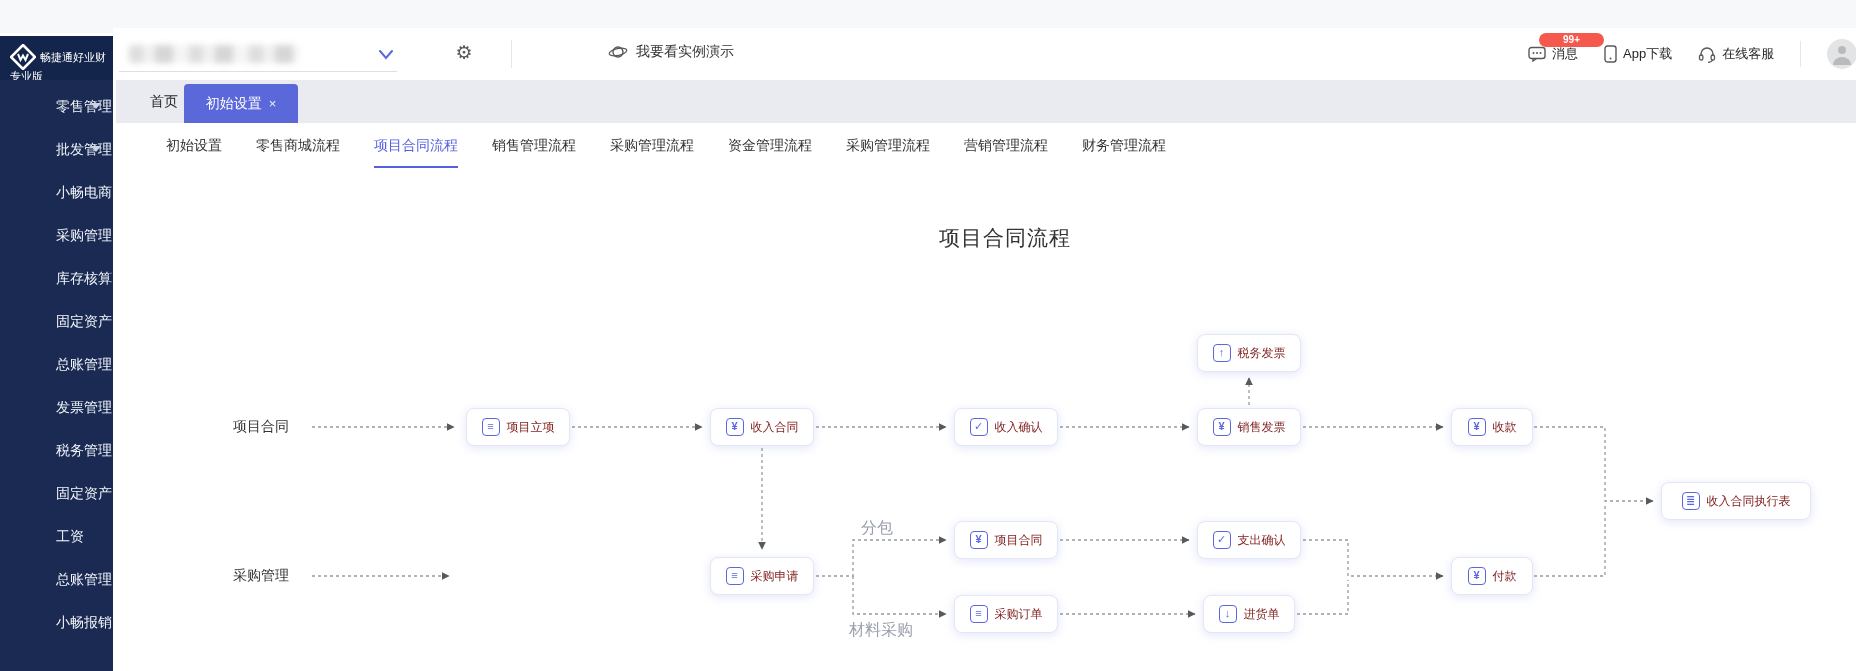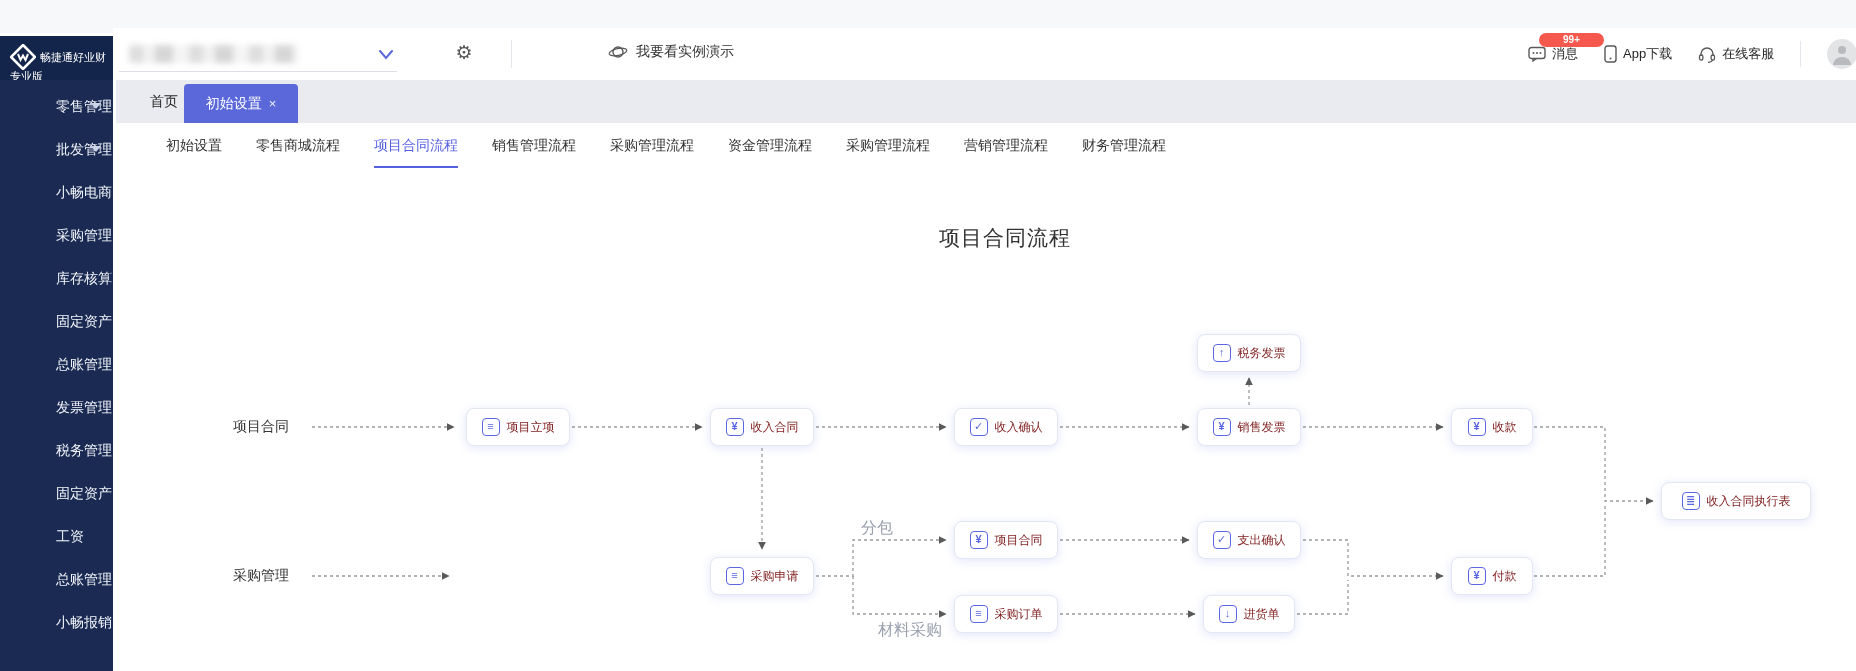--- a/index.html
+++ b/index.html
@@ -211,21 +211,21 @@
         <path d="M1184 444 H1235 V410"></path>
         <path d="M1190 370 H1235 V406 H1330" marker-end="url(#arr)"></path>
         <path d="M1421 406 H1492 V333"></path>
       </g>
     </svg>
 
     <div class="lane-label" style="left:120px; top:257px;">项目合同</div>
     <div class="lane-label" style="left:120px; top:406px;">采购管理</div>
 
     <div class="edge-label" style="left:748px; top:348px;">分包</div>
-    <div class="edge-label" style="left:765px; top:450px;">材料采购</div>
+    <div class="edge-label" style="left:736px; top:450px;">材料采购</div>
 
     <div class="node" style="left:353px; top:257px; width:104px;">
       <span class="node-icon">≡</span>
       <span class="node-label">项目立项</span>
     </div>
     <div class="node" style="left:597px; top:257px; width:104px;">
       <span class="node-icon">¥</span>
       <span class="node-label">收入合同</span>
     </div>
     <div class="node" style="left:841px; top:257px; width:104px;">

